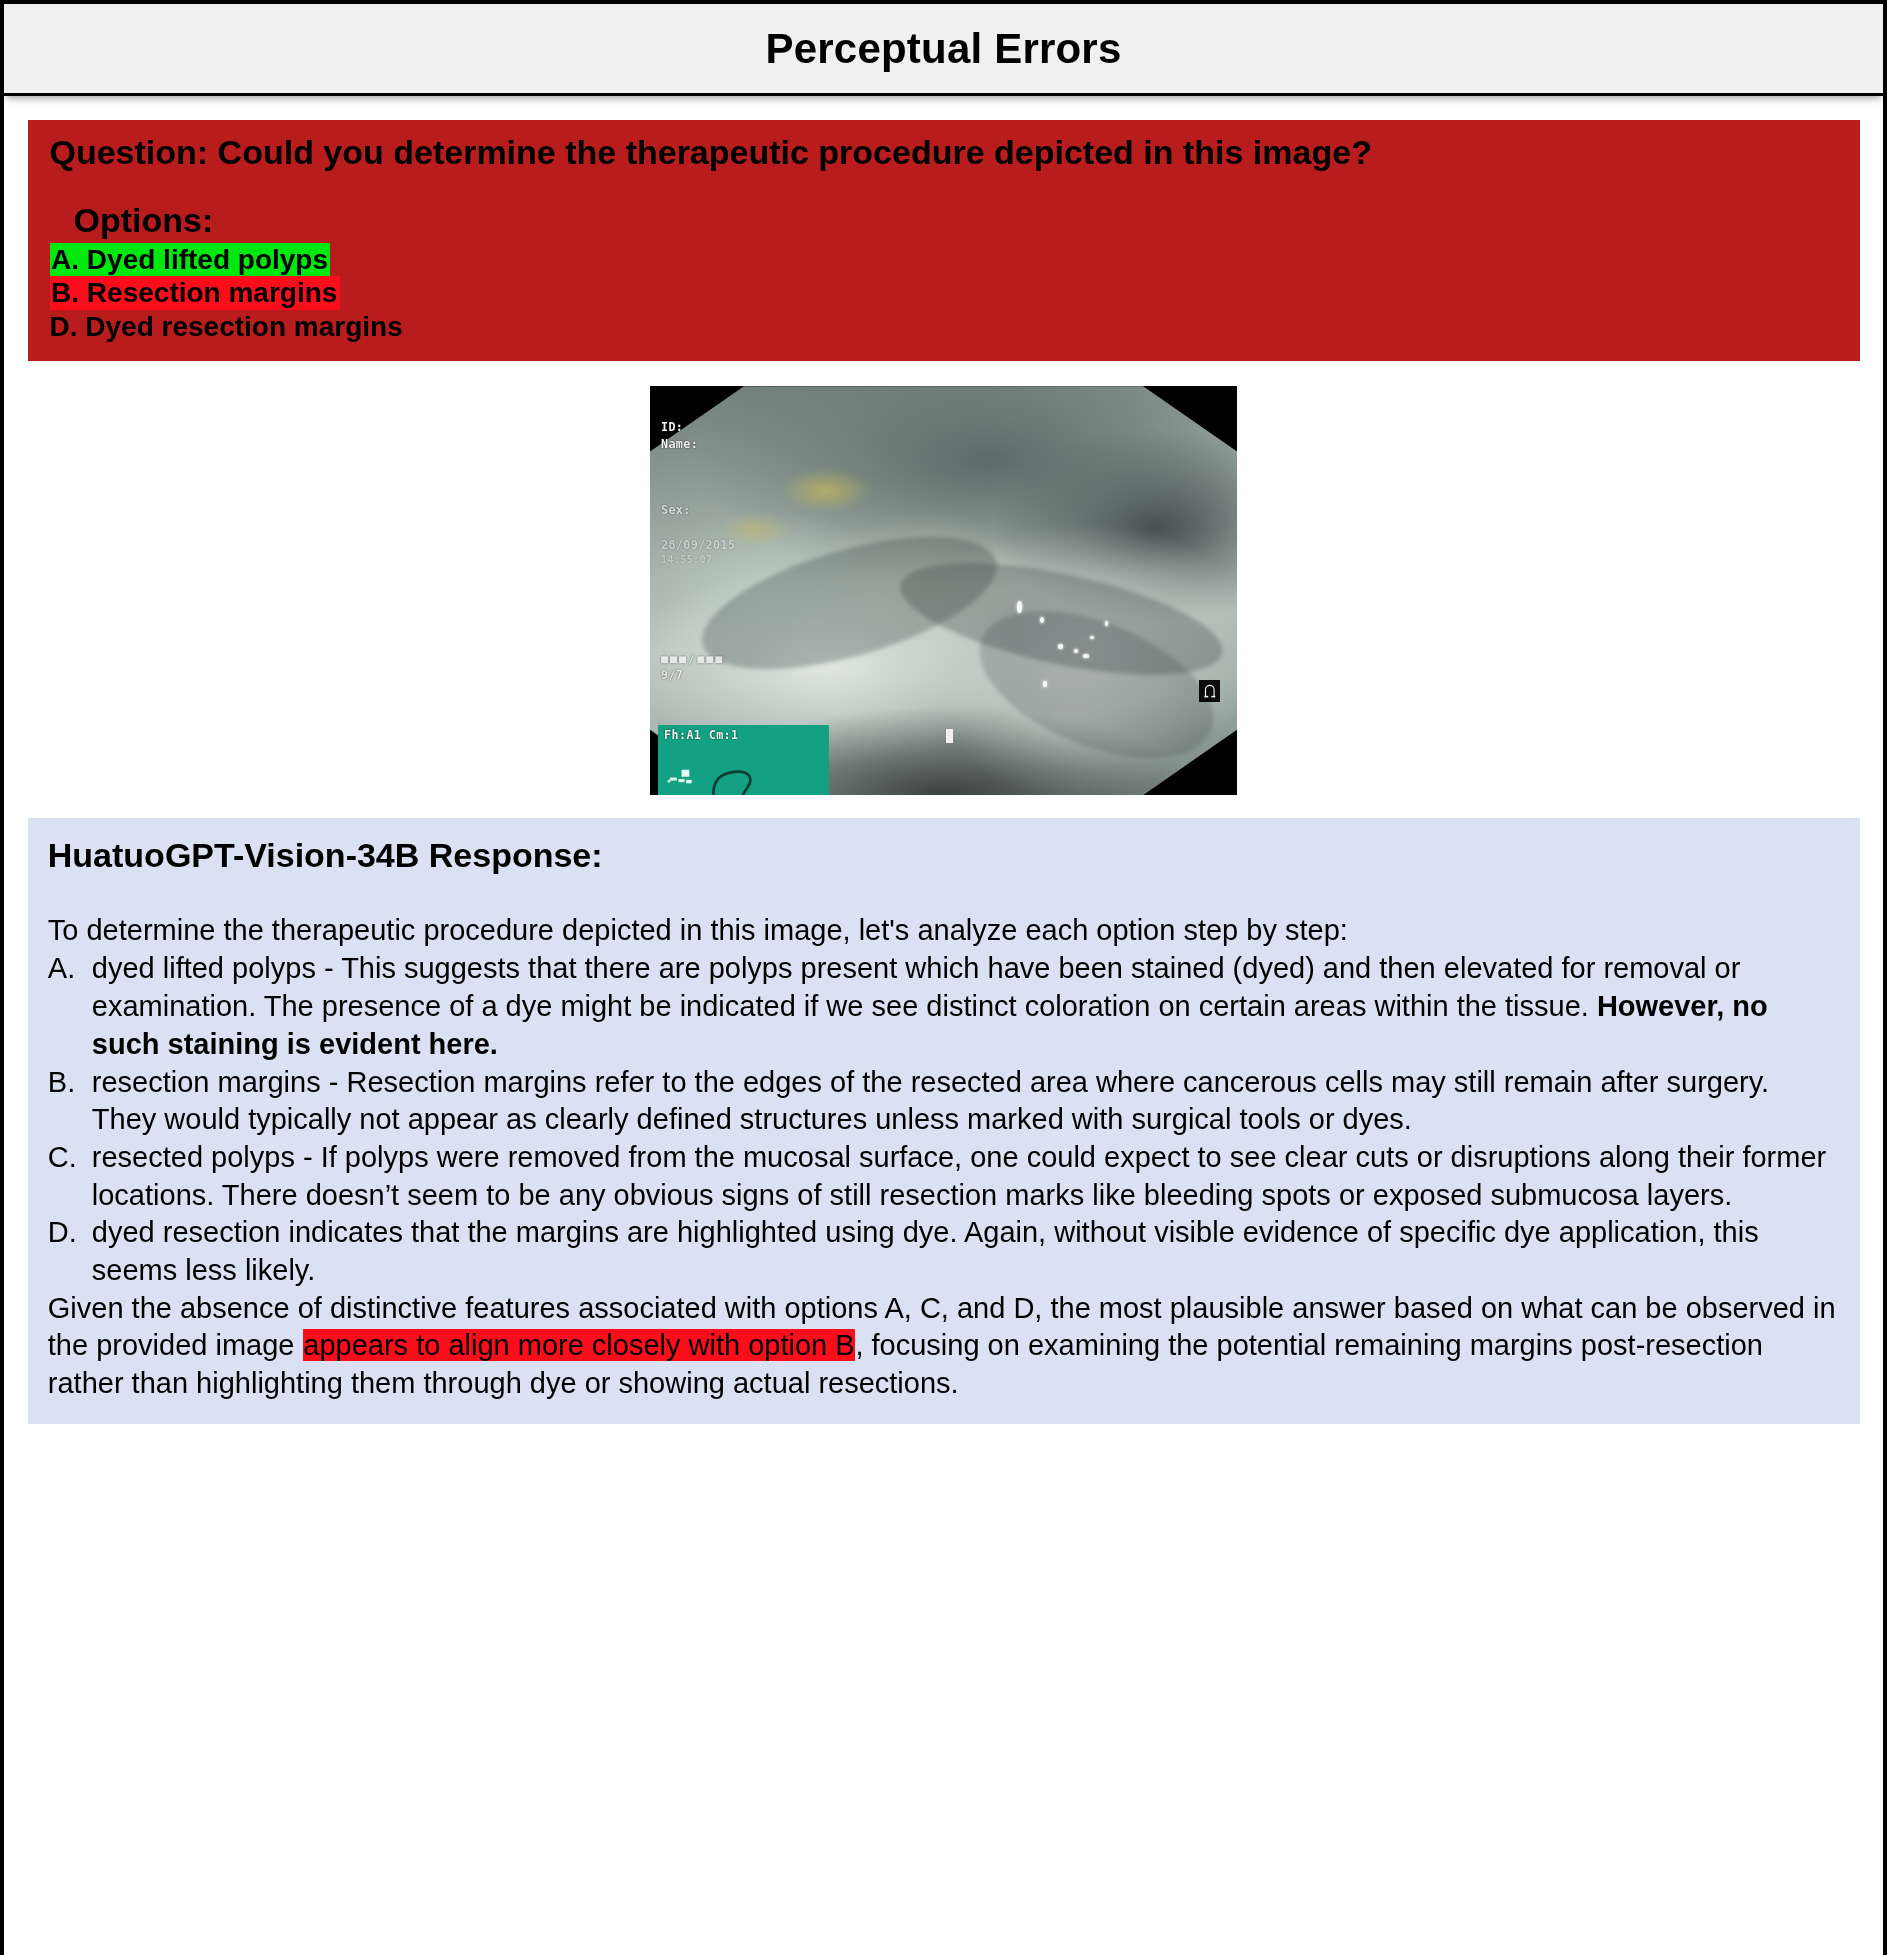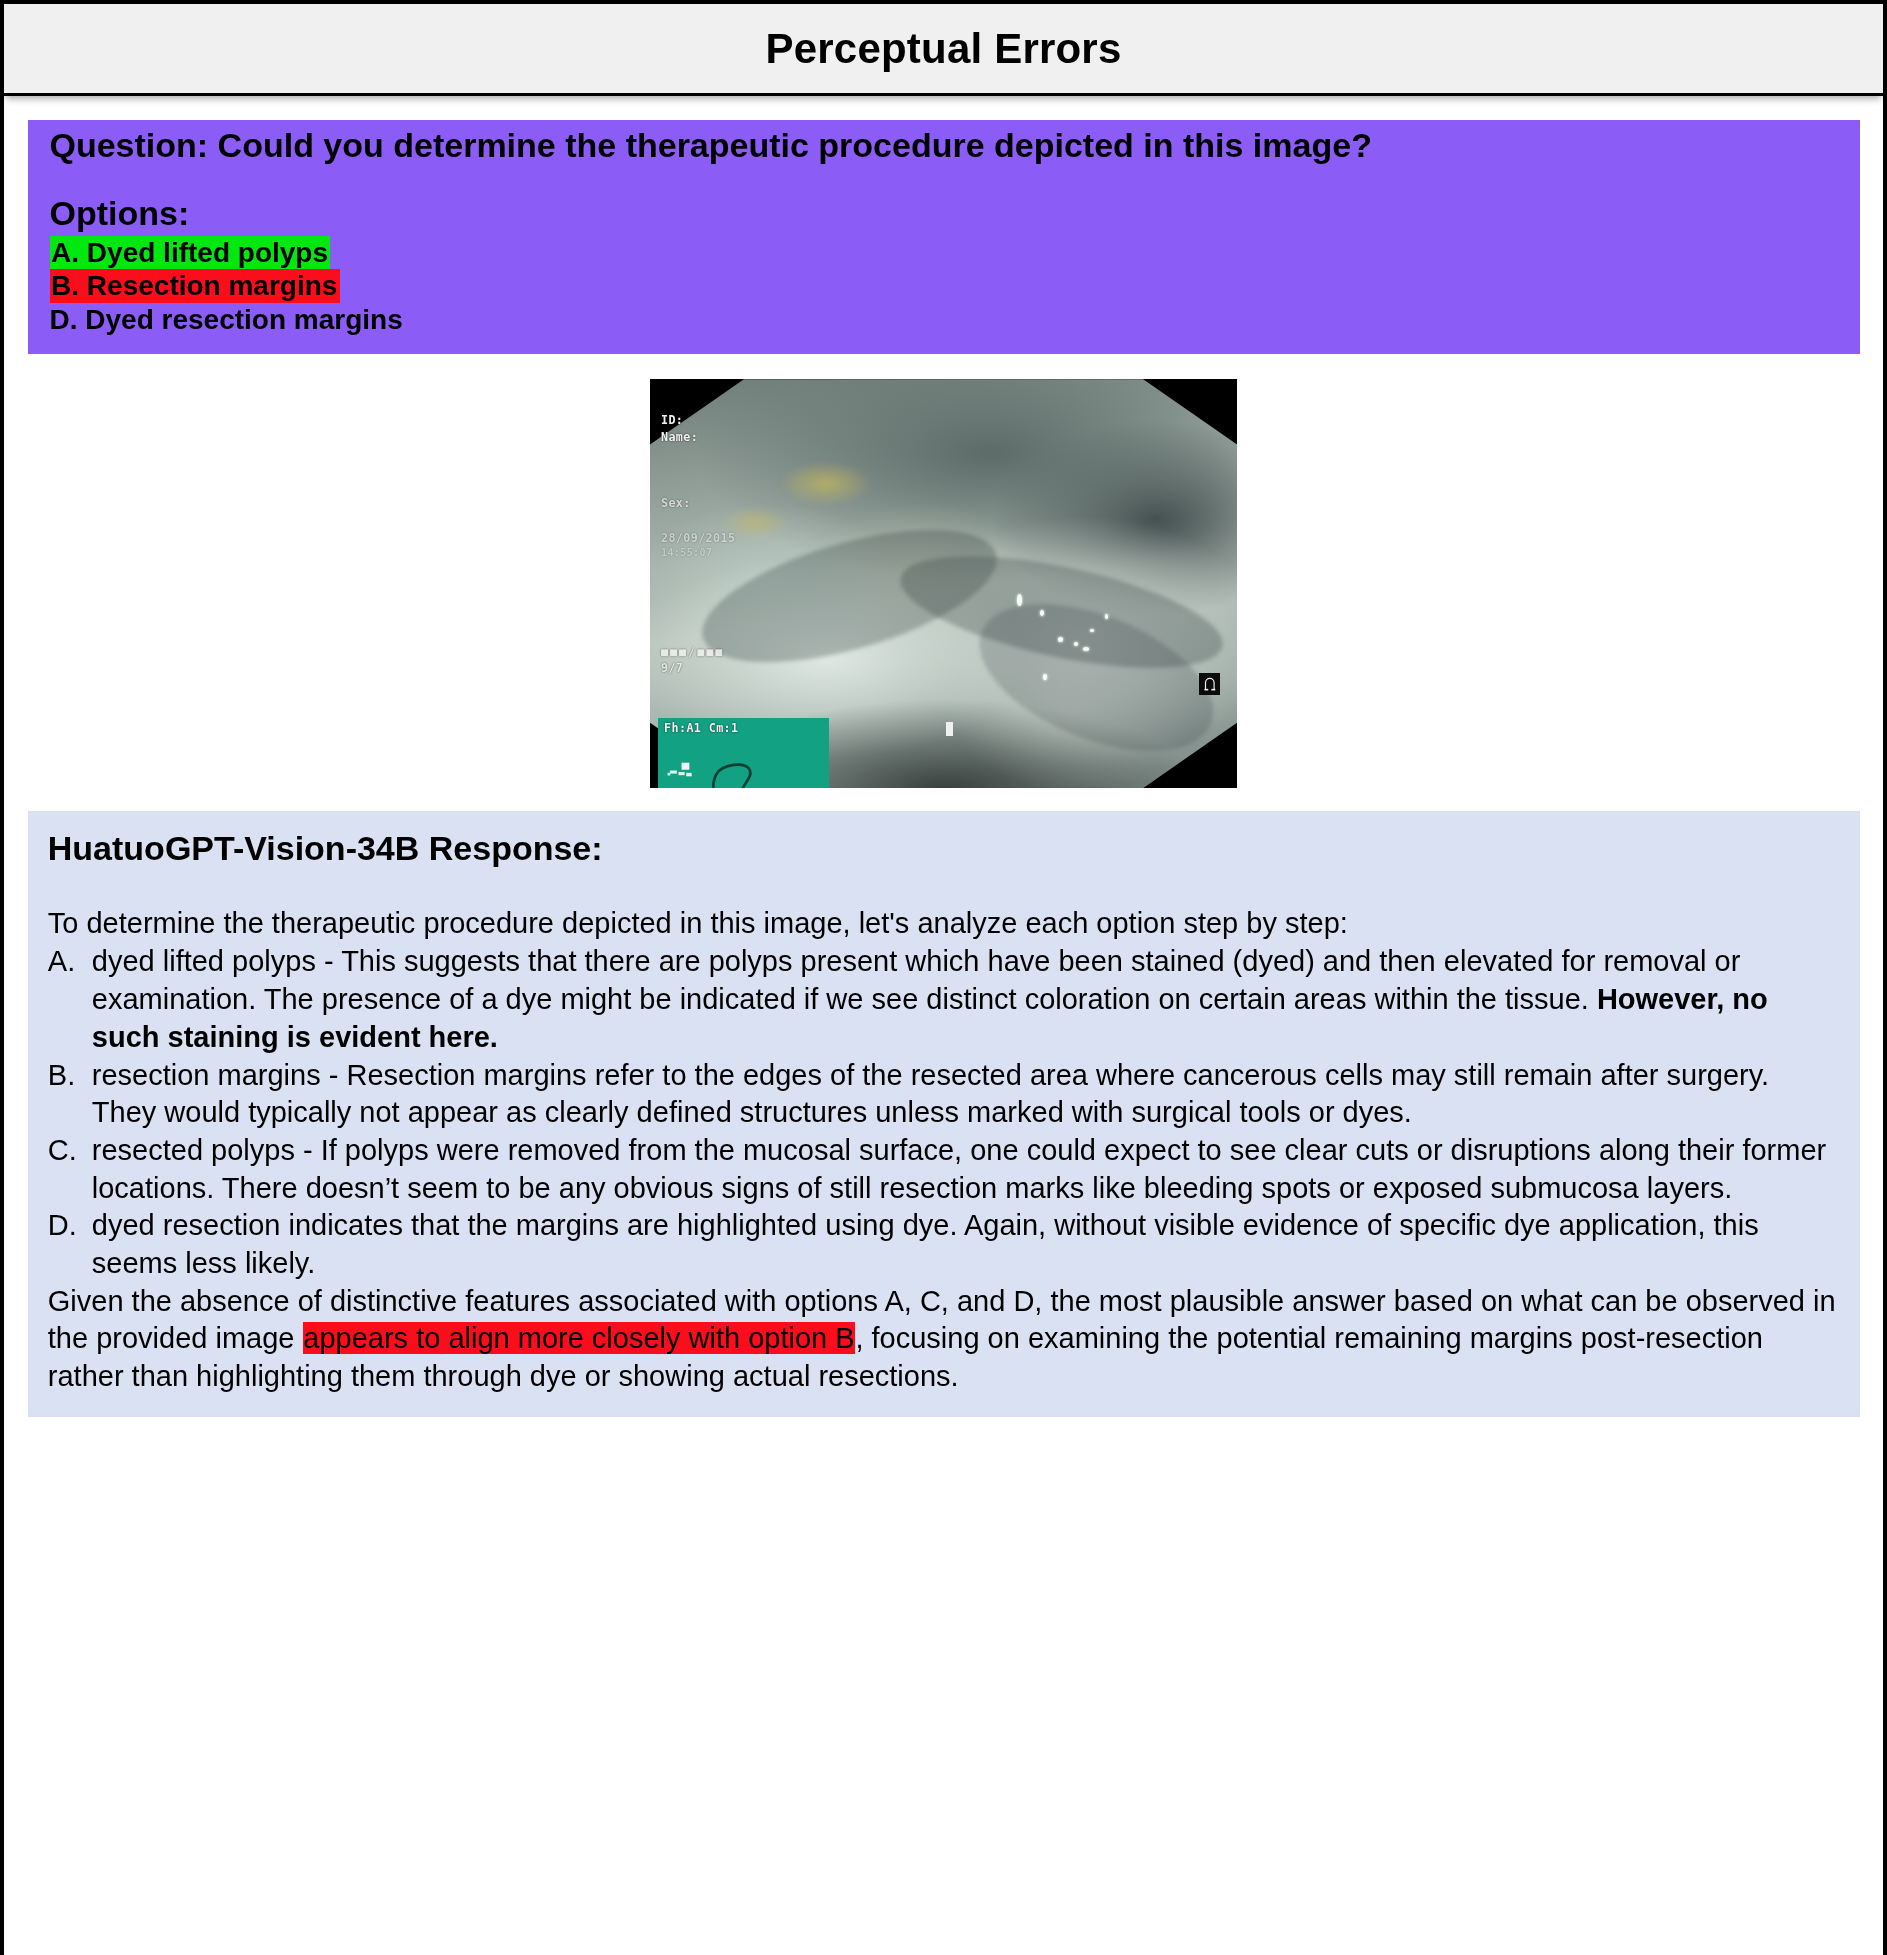--- a/index.html
+++ b/index.html
@@ -38,38 +38,39 @@
   }
   .title-text {
     font-size: 42px;
     font-weight: bold;
     color: #000000;
     letter-spacing: 0.2px;
   }
 
   
   .question-block {
-    background: #8b5cf6;
+    background: #b91c1c;
     margin: 23.5px 23.5px 0 23.5px;
-    padding: 5px 22px 18px 22px;
+    padding: 12px 22px 18px 22px;
   }
   .q-line {
     font-size: 34px;
     font-weight: bold;
     color: #000;
     line-height: 1.22;
     white-space: nowrap;
   }
   .q-spacer { height: 27px; }
   .options-label {
     font-size: 34px;
     font-weight: bold;
     color: #000;
     line-height: 1.18;
     margin-bottom: 2.3px;
+    margin-left: 24px;
   }
   .opt {
     font-size: 28px;
     font-weight: bold;
     color: #000;
     line-height: 1.20;
     margin: 0;
     white-space: nowrap;
   }
   .opt > span.hl {

